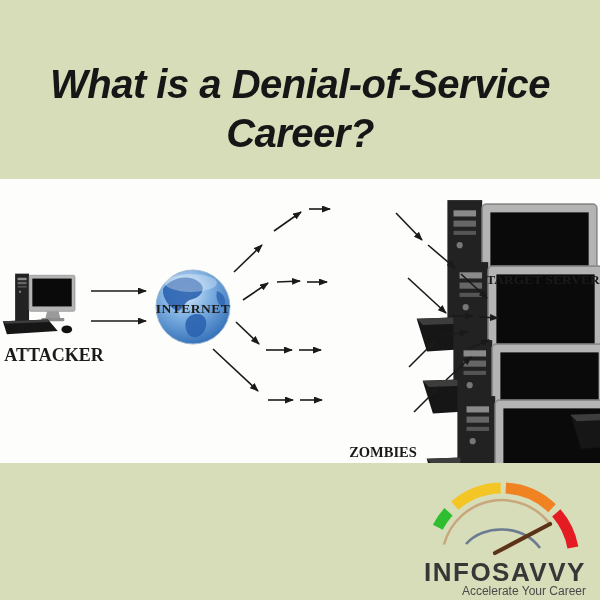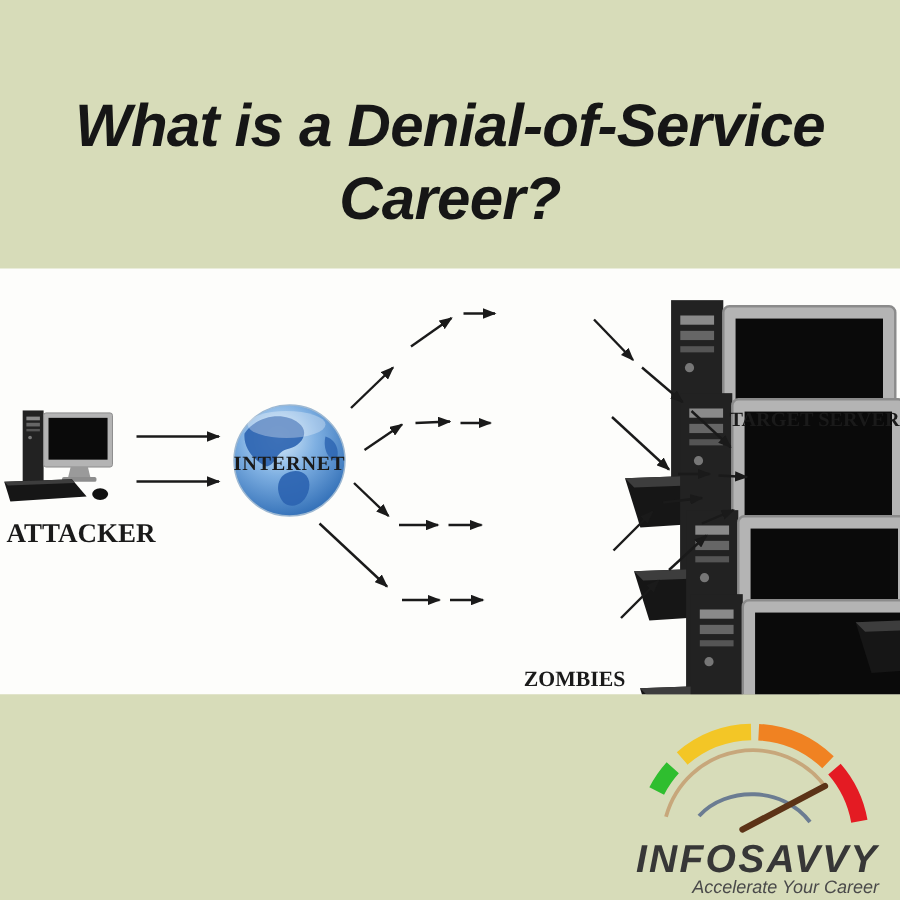--- a/index.html
+++ b/index.html
@@ -14,21 +14,21 @@
   }
   .title-line{
     font-size:40px;font-weight:700;font-style:italic;color:#161616;
     line-height:1.22;text-align:center;letter-spacing:-0.5px;
   }
   .diagram-band{
     position:absolute;top:179px;left:0;width:600px;height:284px;background:#fdfdfb;
   }
   .diagram-svg{position:absolute;top:0;left:0;}
   .footer-band{
-    position:absolute;top:463px;left:0;width:600px;height:137px;background:#d7dcb9;font-style:italic;
+    position:absolute;top:463px;left:0;width:600px;height:137px;background:#d7dcb9;
   }
   .logo-svg{position:absolute;left:400px;top:7px;}
   svg text.dlabel{
     font-family:"Liberation Serif",serif;font-weight:700;fill:#1a1a1a;
   }
 </style>
 </head>
 <body>
 
 <div class="poster">

